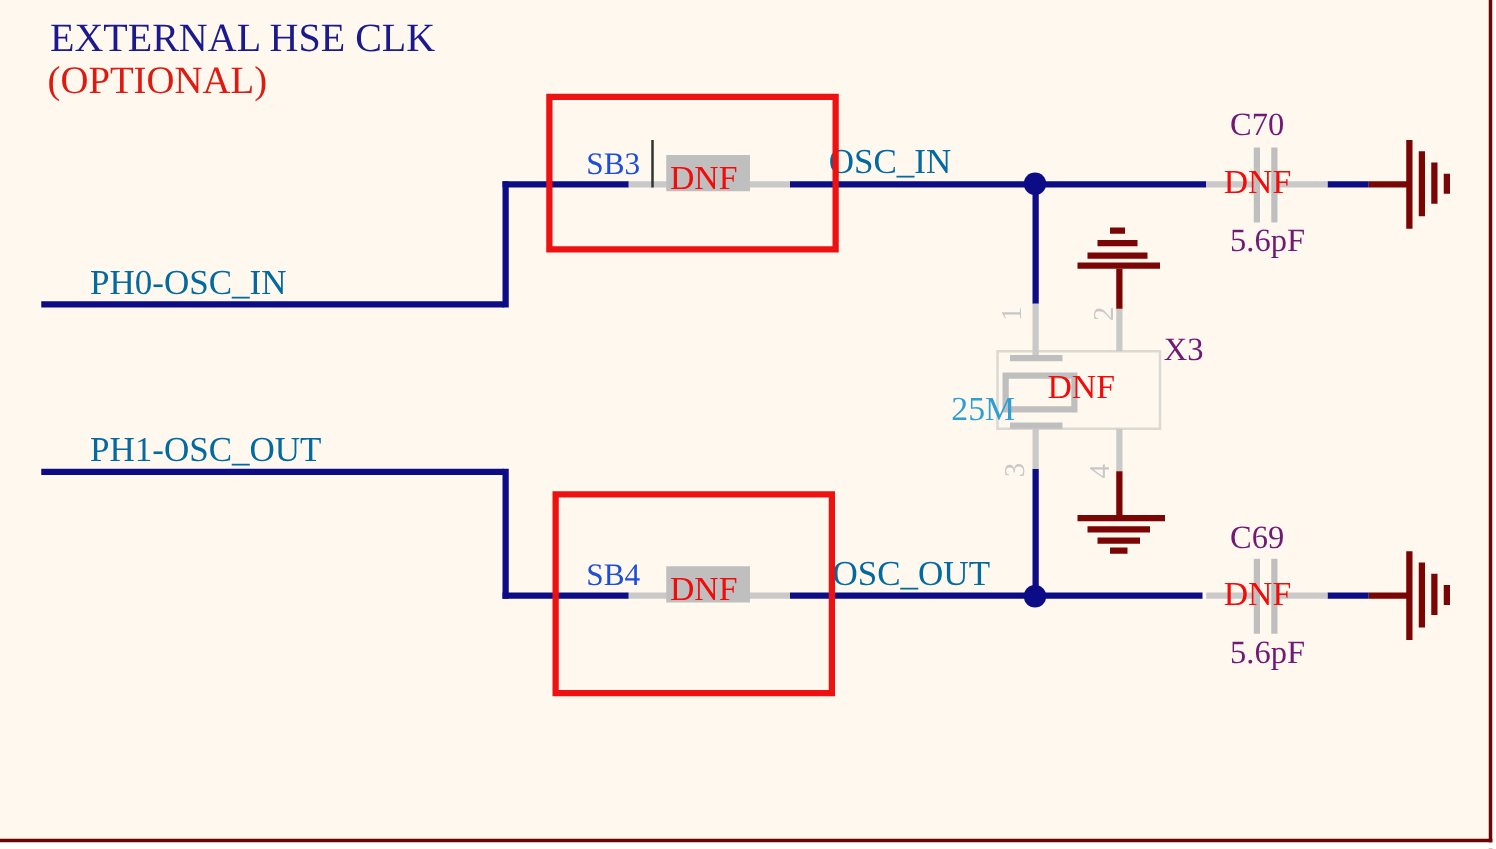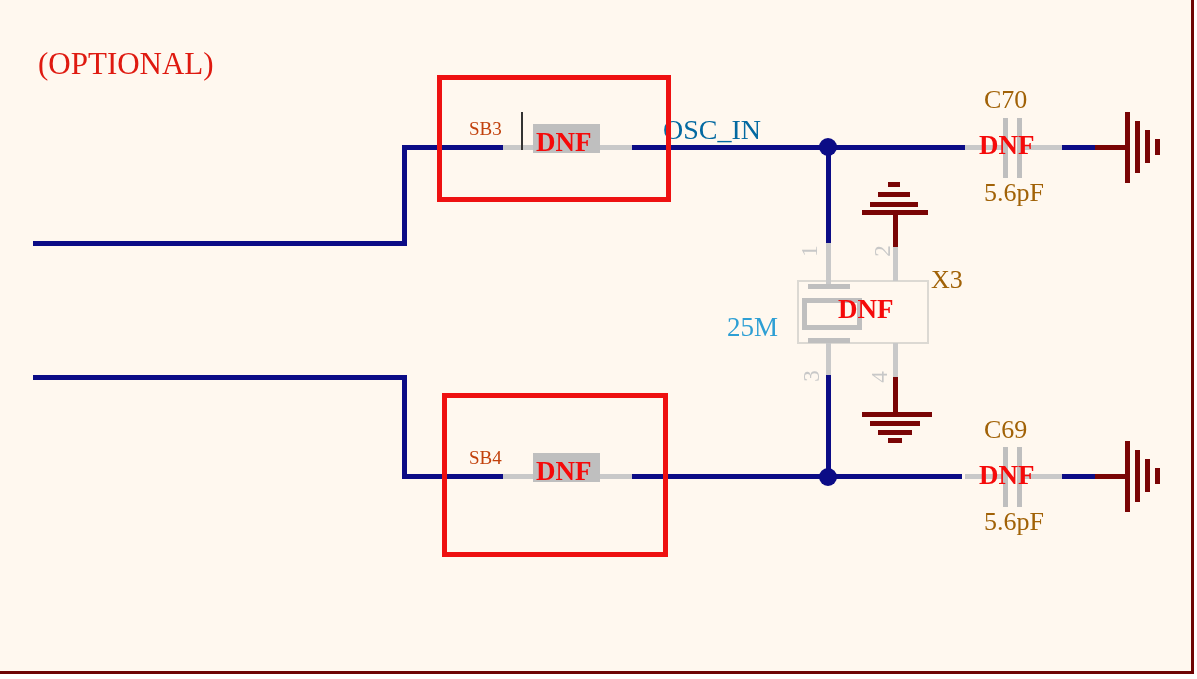--- a/index.html
+++ b/index.html
@@ -17,23 +17,23 @@
   .sb-body{position:absolute;background:#BFBFBF;}
   .plate{position:absolute;background:#BFBFBF;}
   .xtal-outline{position:absolute;border:2px solid #DCD9D3;box-sizing:border-box;}
   .xtal-rect{position:absolute;border:5px solid #BFBFBF;box-sizing:border-box;}
   .redbox{position:absolute;border:5px solid #EE1111;box-sizing:border-box;}
   
   .t{position:absolute;line-height:1;white-space:nowrap;}
   .title{color:#1A1A8E;font-size:32px;}
   .subtitle{color:#DF1A10;font-size:31px;}
   .net{color:#0369a1;font-size:28px;}
-  .gray{color:#a16207;font-size:26px;}
-  .sbref{color:#c2410c;font-size:19px;}
-  .dnf{color:#F50A0A;font-size:27px;font-weight:bold;}
+  .gray{color:#701a75;font-size:26px;}
+  .sbref{color:#1d4ed8;font-size:25px;}
+  .dnf{color:#F50A0A;font-size:27px;font-weight:normal;}
   .blue{color:#2E9FD4;font-size:27px;}
   .pin-num{
     position:absolute;width:24px;height:26px;line-height:26px;text-align:center;
     color:#C8C8C8;font-size:23px;transform:rotate(-90deg);
   }
   .cursor{position:absolute;width:2px;height:38px;background:#333;}
   .gnd{position:absolute;}
   .border-r{position:absolute;left:1191px;top:0;width:3px;height:679px;background:#6E0404;}
   .border-b{position:absolute;left:0;top:671px;width:1197px;height:3px;background:#6E0404;}
   .white-r{position:absolute;left:1194px;top:0;width:3px;height:679px;background:#FFFFFF;}
@@ -115,40 +115,44 @@
   </div>
 
   <div class="gnd" style="left:1095px;top:441px;width:65px;height:71px;">
     <div class="mbar" style="left:0;top:33px;width:32px;height:5px;"></div>
     <div class="mbar" style="left:30px;top:0;width:5px;height:71px;"></div>
     <div class="mbar" style="left:40px;top:9px;width:5px;height:52px;"></div>
     <div class="mbar" style="left:50px;top:18px;width:5px;height:33px;"></div>
     <div class="mbar" style="left:60px;top:27px;width:5px;height:16px;"></div>
   </div>
 
+  <div class="t title" style="left:40px;top:14px;">EXTERNAL HSE CLK</div>
   <div class="t subtitle" style="left:38px;top:48px;">(OPTIONAL)</div>
 
+  <div class="t net" style="left:72px;top:213px;">PH0-OSC_IN</div>
+  <div class="t net" style="left:72px;top:347px;">PH1-OSC_OUT</div>
   <div class="t net" style="left:663px;top:116px;">OSC_IN</div>
+  <div class="t net" style="left:666px;top:446px;">OSC_OUT</div>
 
   <div class="t sbref" style="left:469px;top:119px;">SB3</div>
   <div class="t dnf" style="left:536px;top:129px;">DNF</div>
 
   <div class="t sbref" style="left:469px;top:448px;">SB4</div>
   <div class="t dnf" style="left:536px;top:458px;">DNF</div>
 
   <div class="t gray" style="left:984px;top:87px;">C70</div>
   <div class="t dnf" style="left:979px;top:132px;">DNF</div>
   <div class="t gray" style="left:984px;top:180px;">5.6pF</div>
 
   <div class="t gray" style="left:984px;top:417px;">C69</div>
   <div class="t dnf" style="left:979px;top:462px;">DNF</div>
   <div class="t gray" style="left:984px;top:509px;">5.6pF</div>
 
   <div class="t gray" style="left:931px;top:267px;">X3</div>
-  <div class="t blue" style="left:727px;top:314px;text-align:right;">25M</div>
+  <div class="t blue" style="left:761px;top:314px;text-align:right;">25M</div>
   <div class="t dnf" style="left:838px;top:296px;">DNF</div>
 
   <div class="redbox" style="left:437px;top:75px;width:234px;height:127px;"></div>
   <div class="redbox" style="left:442px;top:393px;width:226px;height:164px;"></div>
 
   <div class="cursor" style="left:521px;top:112px;"></div>
 
   <div class="border-r"></div>
   <div class="border-b"></div>
   <div class="white-r"></div>

